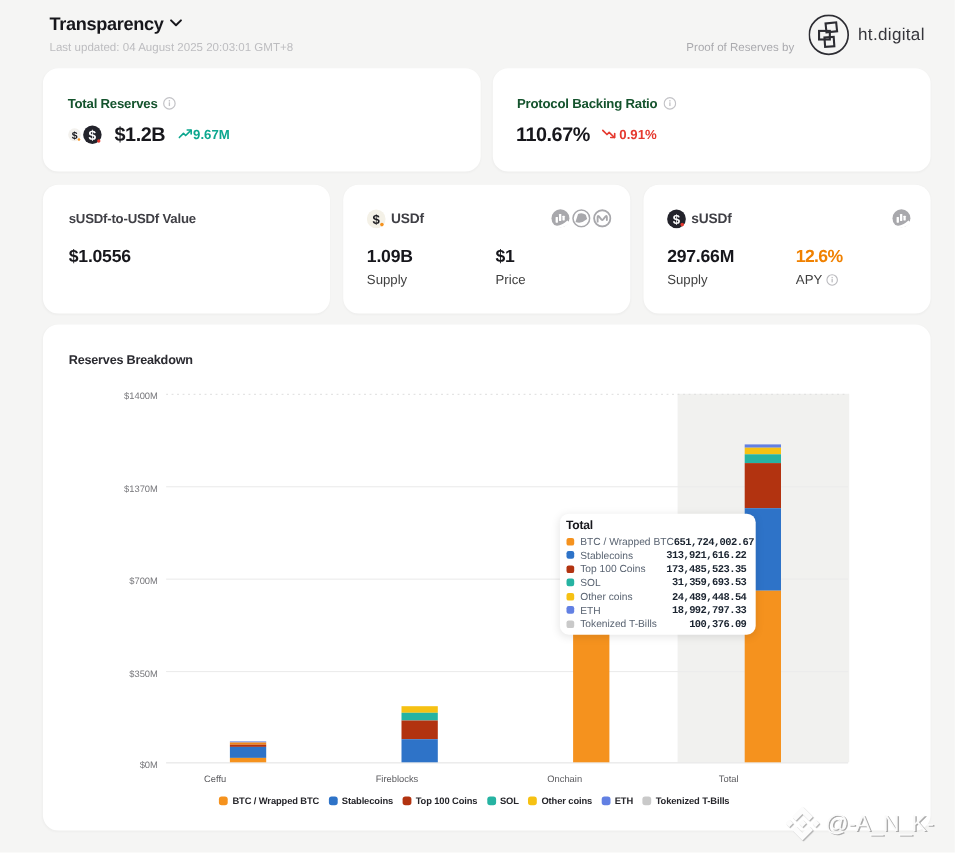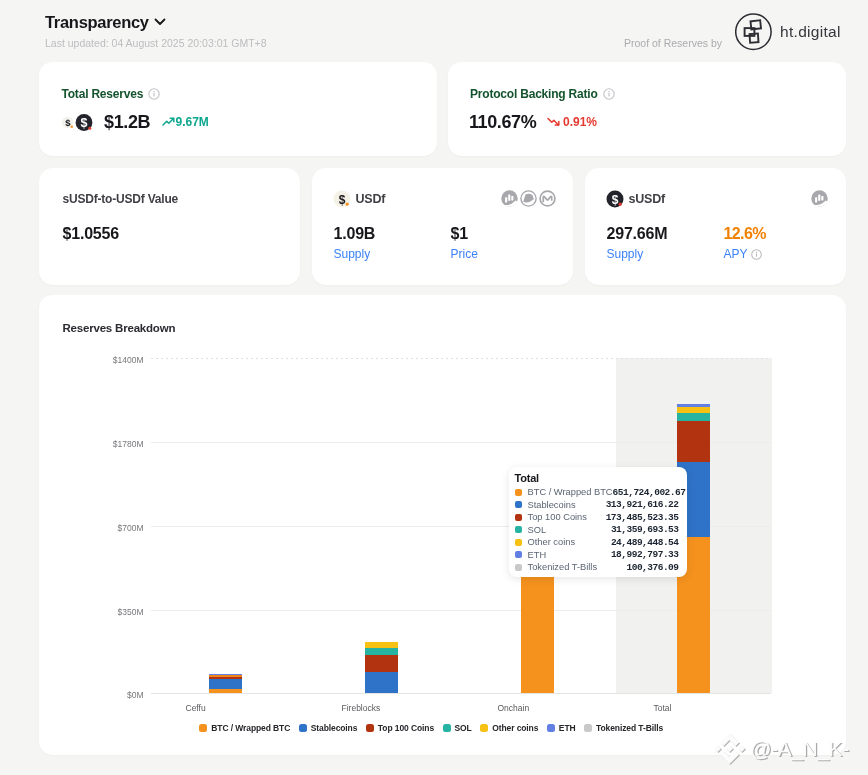--- a/index.html
+++ b/index.html
@@ -34,21 +34,21 @@
   .delta { font-size:12px; font-weight:700; }
   .up { color:#0ca78f; }
   .down { color:#e5392f; }
 
   
   #card-val { left:38.5px; top:168px; width:261.5px; height:117px; }
   #card-usdf { left:311.5px; top:168px; width:261.5px; height:117px; }
   #card-susdf { left:584.5px; top:168px; width:261.5px; height:117px; }
   .t2 { font-size:12px; font-weight:700; letter-spacing:-0.2px; color:#3f3f45; }
   .v2 { font-size:16px; font-weight:700; color:#17171c; letter-spacing:-0.2px; }
-  .lab2 { font-size:12px; color:#3b82f6; }
+  .lab2 { font-size:12px; color:#404040; }
   .coinrow { position:absolute; left:21px; top:22px; height:18px; display:flex; align-items:center; }
   .minis { position:absolute; top:22px; display:flex; gap:2px; }
 
   
   #card-chart { left:38.5px; top:295px; width:807.5px; height:460px; }
   .chart-title { position:absolute; left:24px; top:27px; font-size:11.5px; font-weight:700; letter-spacing:-0.2px; color:#2b2b31; }
   .gl { position:absolute; left:112px; width:620px; height:1px; background:#ececec; }
   .gl0 { background:#e4e4e4; }
   .ylab { position:absolute; width:70px; text-align:right; font-size:8.5px; color:#77777b; }
   .band { position:absolute; left:577px; top:63px; width:156px; height:335px; background:#f1f1ef; }
@@ -223,21 +223,21 @@
 
   <div class="band"></div>
 
   <div class="gl" style="top:63px; background-image:linear-gradient(90deg,#e0e0e0 40%,transparent 40%); background-size:5px 1px; background-color:transparent;"></div>
   <div class="gl" style="top:147px;"></div>
   <div class="gl" style="top:231px;"></div>
   <div class="gl" style="top:315px;"></div>
   <div class="gl gl0" style="top:398px;"></div>
 
   <div class="ylab" style="left:35px; top:60px;">$1400M</div>
-  <div class="ylab" style="left:35px; top:144px;">$1780M</div>
+  <div class="ylab" style="left:35px; top:144px;">$1370M</div>
   <div class="ylab" style="left:35px; top:228px;">$700M</div>
   <div class="ylab" style="left:35px; top:312px;">$350M</div>
   <div class="ylab" style="left:35px; top:395px;">$0M</div>
 
   <div class="bar" style="left:170px; top:379.2px; height:18.8px;">
     <div class="seg c-eth" style="bottom:18px; height:0.8px;"></div>
     <div class="seg" style="bottom:16.2px; height:1.8px; background:#f08619;"></div>
     <div class="seg c-top" style="bottom:14.4px; height:1.8px;"></div>
     <div class="seg c-stb" style="bottom:3.6px; height:10.8px;"></div>
     <div class="seg c-btc" style="bottom:0; height:3.6px;"></div>

